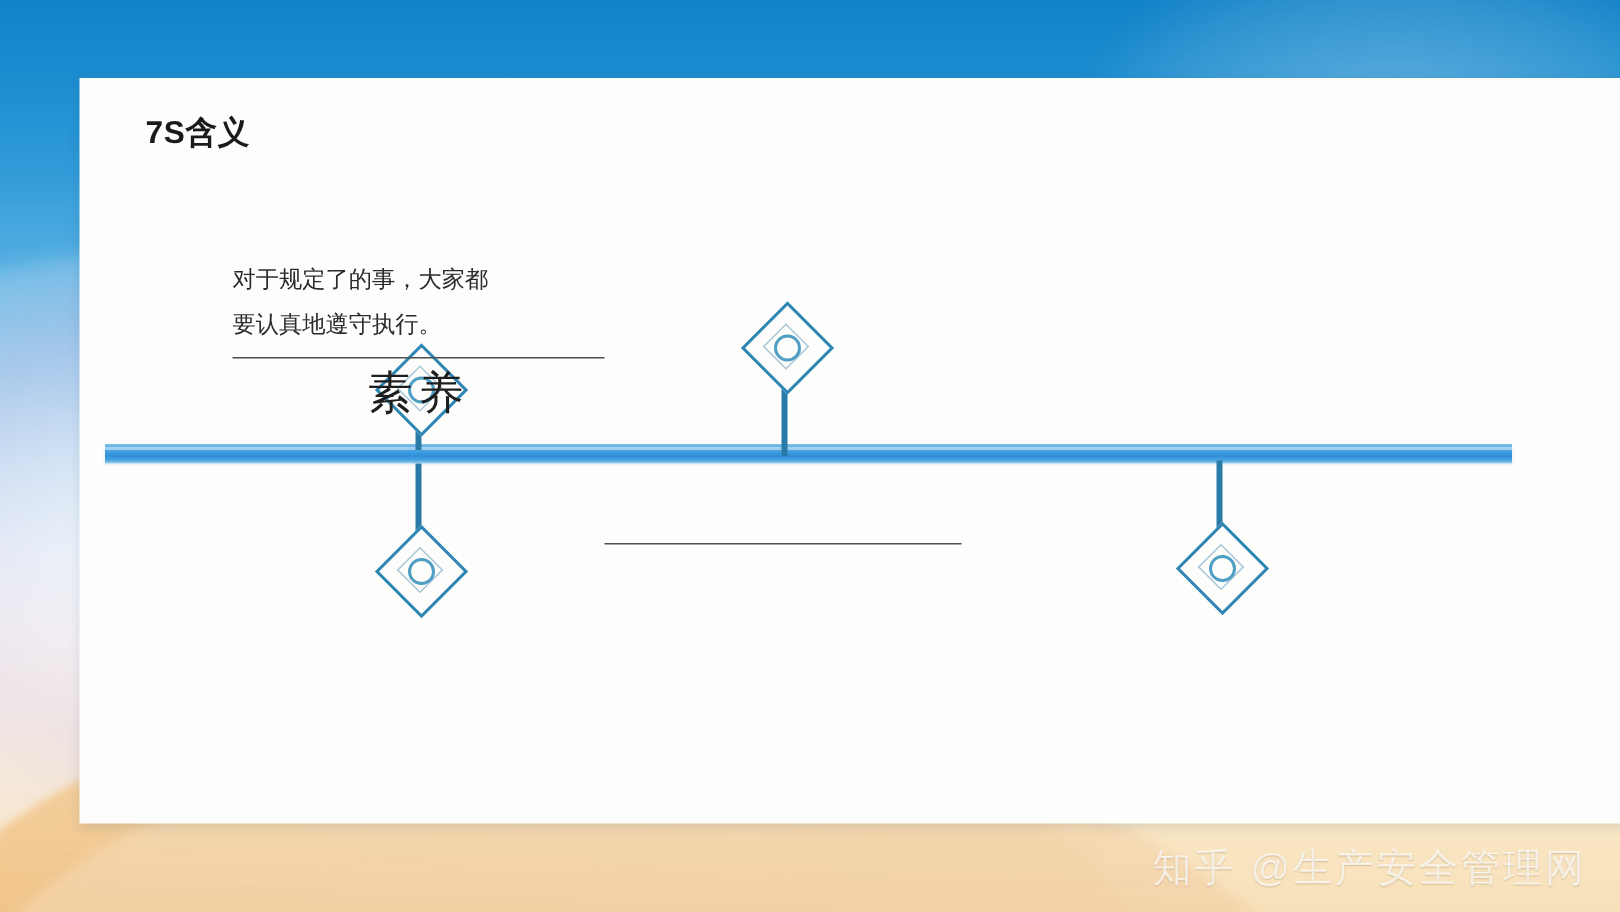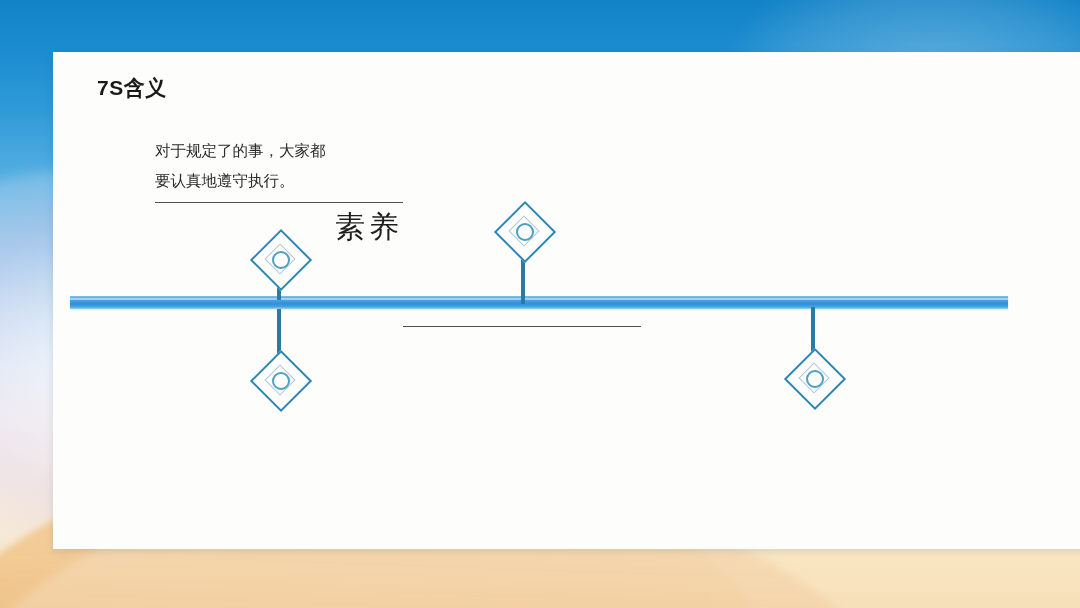--- a/index.html
+++ b/index.html
@@ -186,36 +186,36 @@
   .dia-dot {
     position: absolute;
     left: 19px; top: 19px;
     width: 14px; height: 14px;
     border: 2px solid #4f9ec4;
     border-radius: 50%;
     background: transparent;
   }
 
   
-  .block { position: absolute; }
+  .block { position: absolute; margin-top: 36px; }
   .block-desc {
     font-size: 15.5px;
     line-height: 30px;
     color: #2b2b2b;
     white-space: pre-line;
   }
   .block-rule {
     height: 0;
     border-top: 1px solid #4f4f4f;
     margin-top: 6px;
   }
   .block-head {
     font-size: 30px;
     color: #1e1e1e;
-    text-align: right;
+    text-align: center;
     letter-spacing: 4px;
     line-height: 44px;
   }
   .block.above .block-head { margin-top: 2px; }
   .block.below .block-desc { text-align: left; }
 
   
   #block-suyang { left: 102px; top: 84px; width: 248px; }
   #block-jieyue { left: 646px; top: 84px; width: 248px; }
   #block-anquan { left: 350px; top: 268px; width: 238px; }
@@ -293,14 +293,15 @@
       <div class="stem" style="top:0px; height:48px;"></div>
       <div class="diamond-wrap" style="top:44px;">
         <div class="dia-outer"></div>
         <div class="dia-inner"></div>
         <div class="dia-dot"></div>
       </div>
     </div>
 
   </div>
 
+  <div id="watermark">知乎 @生产安全管理网</div>
 
 </div>
 
 </body></html>

